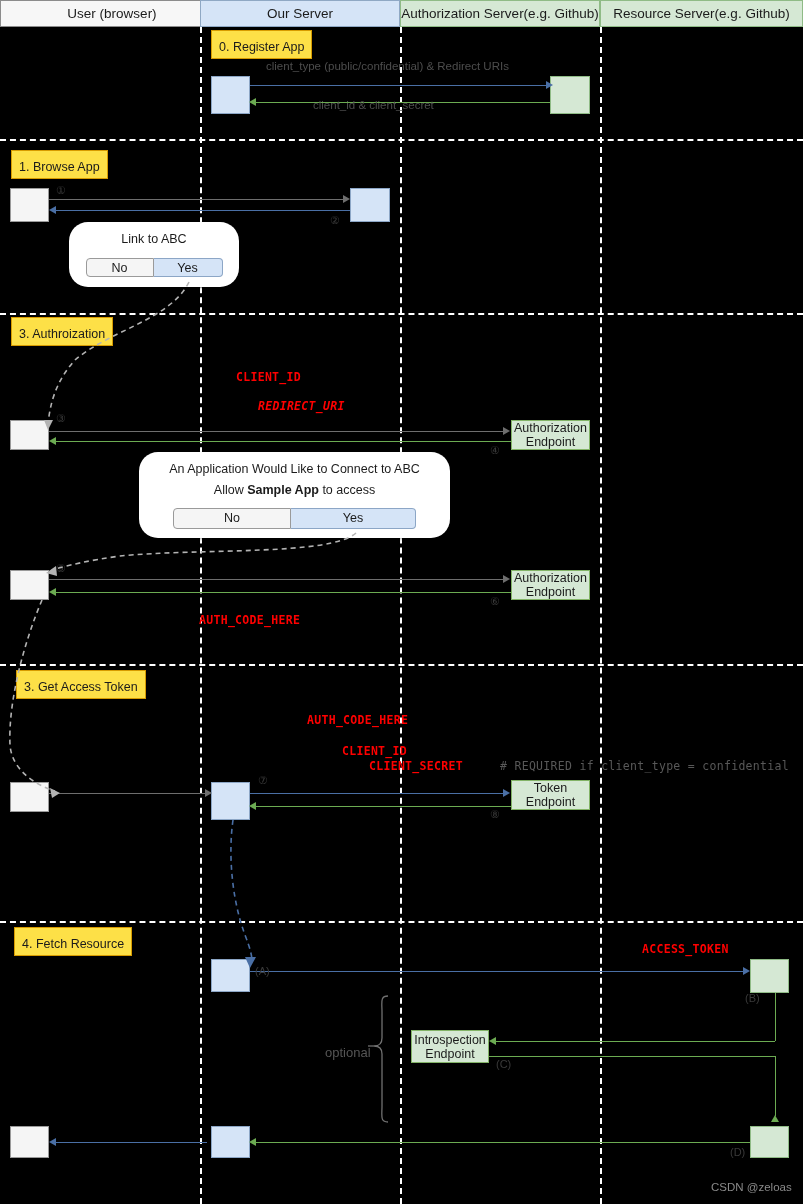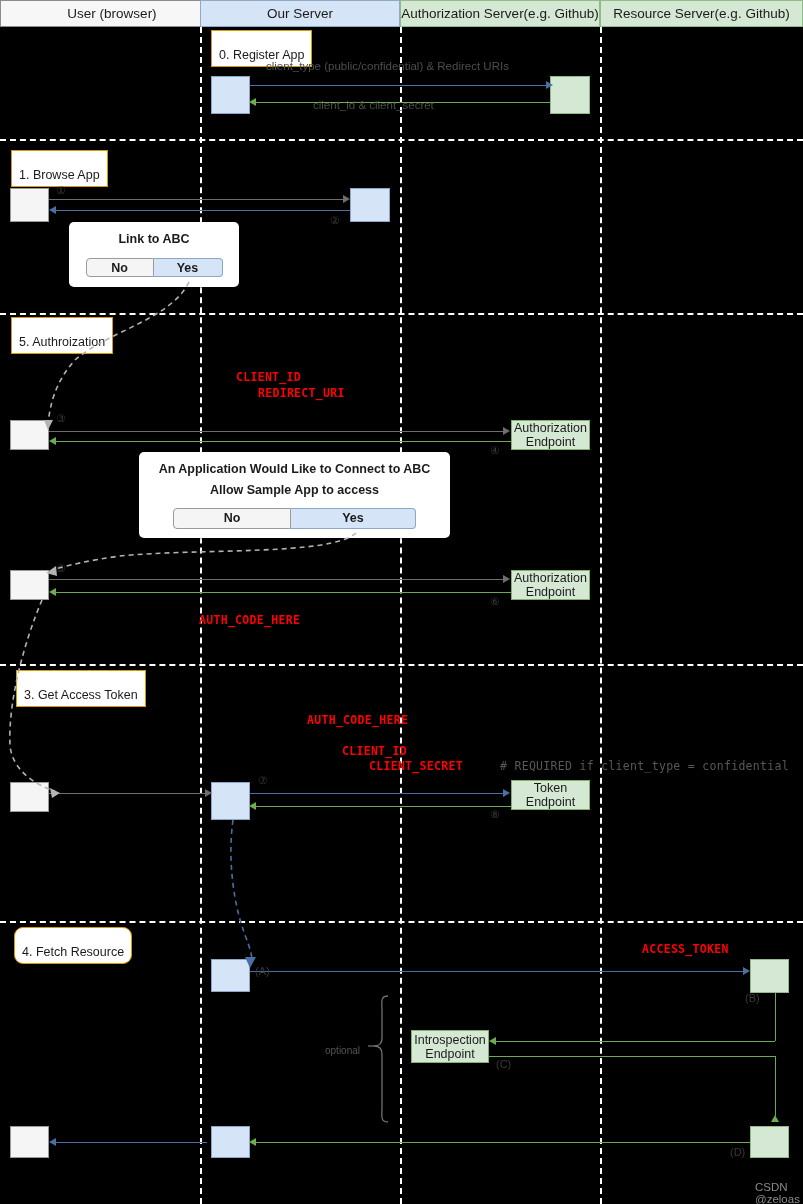--- a/index.html
+++ b/index.html
@@ -18,22 +18,22 @@
 
   
   .lifeline{position:absolute;top:27px;bottom:0;width:0;
     border-left:2px dashed #ffffff;}
 
   
   .divider{position:absolute;left:0;width:803px;height:0;
     border-top:2px dashed #ffffff;}
 
   
-  .phase{position:absolute;background:#ffffff;border:1.5px solid #d79b00;
-    color:#1b1b1b;font-size:12.5px;padding:17px 7px 4px 7px;white-space:nowrap;}
+  .phase{position:absolute;background:#fde047;border:1.5px solid #d79b00;
+    color:#1b1b1b;font-size:12.5px;padding:9px 7px 4px 7px;white-space:nowrap;}
 
   
   .abox{position:absolute;box-sizing:border-box;}
   .abox.user{background:#f5f5f5;border:1px solid #9a9a9a;}
   .abox.server{background:#d5e4f7;border:1px solid #8ca6c6;}
   .abox.res{background:#d5e8d4;border:1px solid #8fbb86;}
 
   
   .endpoint{position:absolute;box-sizing:border-box;background:#d5e8d4;
     border:1px solid #82b366;color:#1b1b1b;font-size:12.5px;line-height:14px;
@@ -57,34 +57,34 @@
   .edge-lbl{position:absolute;color:#4d4d4d;font-size:11.5px;white-space:nowrap;}
   .step{position:absolute;color:#3a3a3a;font-size:11px;white-space:nowrap;}
 
   
   .mono{position:absolute;font-family:"DejaVu Sans Mono","Liberation Mono",monospace;
     font-size:11.5px;white-space:nowrap;letter-spacing:.3px;}
   .mono.red{color:#ff0000;font-weight:bold;}
   .mono.grey{color:#585858;}
 
   
-  .dialog{position:absolute;background:#ffffff;border-radius:5px;
+  .dialog{position:absolute;background:#ffffff;border-radius:19px;
     box-shadow:0 1px 3px rgba(0,0,0,.35);box-sizing:border-box;
-    display:flex;flex-direction:column;align-items:center;font-weight:bold;}
+    display:flex;flex-direction:column;align-items:center;}
   .dlg-title{color:#1b1b1b;font-size:12.5px;text-align:center;}
   .dlg-sub{color:#1b1b1b;font-size:12.5px;text-align:left;}
   .dlg-btns{display:flex;}
   .dlg-btn{box-sizing:border-box;text-align:center;font-size:12.5px;
     color:#1b1b1b;border:1px solid #9a9a9a;display:flex;
     align-items:center;justify-content:center;}
   .dlg-btn.no{background:#f5f5f5;border-radius:4px 0 0 4px;}
   .dlg-btn.yes{background:#d5e4f7;border-color:#8ca6c6;border-radius:0 4px 4px 0;border-left:none;}
 
   
-  .opt-lbl{position:absolute;color:#555;font-size:10px;}
+  .opt-lbl{position:absolute;color:#555;font-size:13px;}
 
   
   .watermark{position:absolute;color:#8a8a8a;font-size:11.5px;}
 
   
   .curves{position:absolute;left:0;top:0;width:803px;height:1204px;
     pointer-events:none;}
 </style>
 </head>
 <body>
@@ -132,24 +132,24 @@
   <div class="step" style="left:330px;top:214px;">②</div>
 
   <div class="dialog" style="left:69px;top:222px;width:170px;height:65px;justify-content:center;">
     <div class="dlg-title" style="margin-bottom:12px;">Link to ABC</div>
     <div class="dlg-btns">
       <div class="dlg-btn no" style="width:68px;height:19px;">No</div>
       <div class="dlg-btn yes" style="width:69px;height:19px;">Yes</div>
     </div>
   </div>
 
-  <div class="phase" style="left:11px;top:317px;">5. Authroization</div>
+  <div class="phase" style="left:11px;top:317px;">3. Authroization</div>
 
   <div class="mono red" style="left:236px;top:370px;">CLIENT_ID</div>
-  <div class="mono red" style="left:258px;top:386px;">REDIRECT_URI</div>
+  <div class="mono red" style="left:258px;top:399px;font-style:italic;">REDIRECT_URI</div>
 
   <div class="abox user" style="left:10px;top:420px;width:39px;height:30px;"></div>
   <div class="endpoint" style="left:511px;top:420px;width:79px;height:30px;">
     <span>Authorization</span>
     <span>Endpoint</span>
   </div>
 
   <div class="ln grey" style="left:49px;top:431px;width:455px;"></div>
   <div class="arrowhead ah-r-grey" style="left:503px;top:427px;"></div>
   <div class="step" style="left:56px;top:412px;">③</div>
@@ -203,21 +203,21 @@
   <div class="arrowhead ah-r-grey" style="left:205px;top:789px;"></div>
 
   <div class="ln blue" style="left:250px;top:793px;width:254px;"></div>
   <div class="arrowhead ah-r-blue" style="left:503px;top:789px;"></div>
   <div class="step" style="left:258px;top:774px;">⑦</div>
 
   <div class="ln green" style="left:255px;top:806px;width:256px;"></div>
   <div class="arrowhead ah-l-green" style="left:249px;top:802px;"></div>
   <div class="step" style="left:490px;top:808px;">⑧</div>
 
-  <div class="phase" style="left:14px;top:927px;border-radius:9px;">4. Fetch Resource</div>
+  <div class="phase" style="left:14px;top:927px;">4. Fetch Resource</div>
 
   <div class="mono red" style="left:642px;top:942px;">ACCESS_TOKEN</div>
 
   <div class="abox server" style="left:211px;top:959px;width:39px;height:33px;"></div>
   <div class="abox res" style="left:750px;top:959px;width:39px;height:34px;"></div>
 
   <div class="ln blue" style="left:250px;top:971px;width:494px;"></div>
   <div class="arrowhead ah-r-blue" style="left:743px;top:967px;"></div>
   <div class="step" style="left:255px;top:965px;">(A)</div>
   <div class="step" style="left:745px;top:992px;">(B)</div>
@@ -260,15 +260,15 @@
     <polygon points="60,793 50,788 52,798" fill="#b3b3b3"></polygon>
 
     <path d="M233,820 C228,855 232,900 245,935 C250,948 252,955 252,962" fill="none" stroke="#4a6fa5" stroke-width="1.6" stroke-dasharray="5,4"></path>
     <polygon points="250,968 245,957 256,957" fill="#4a6fa5"></polygon>
 
     <path d="M388,996 C380,996 382,1002 382,1012 L382,1038 C382,1044 378,1046 374,1046
              C378,1046 382,1048 382,1054 L382,1106 C382,1116 380,1122 388,1122" fill="none" stroke="#707070" stroke-width="1.3"></path>
     <path d="M374,1046 L368,1046" stroke="#707070" stroke-width="1.3" fill="none"></path>
   </svg>
 
-  <div class="watermark" style="left:711px;top:1181px;margin-left:44px;">CSDN @zeloas</div>
+  <div class="watermark" style="left:711px;top:1181px;">CSDN @zeloas</div>
 
 </div>
 
 </body></html>

